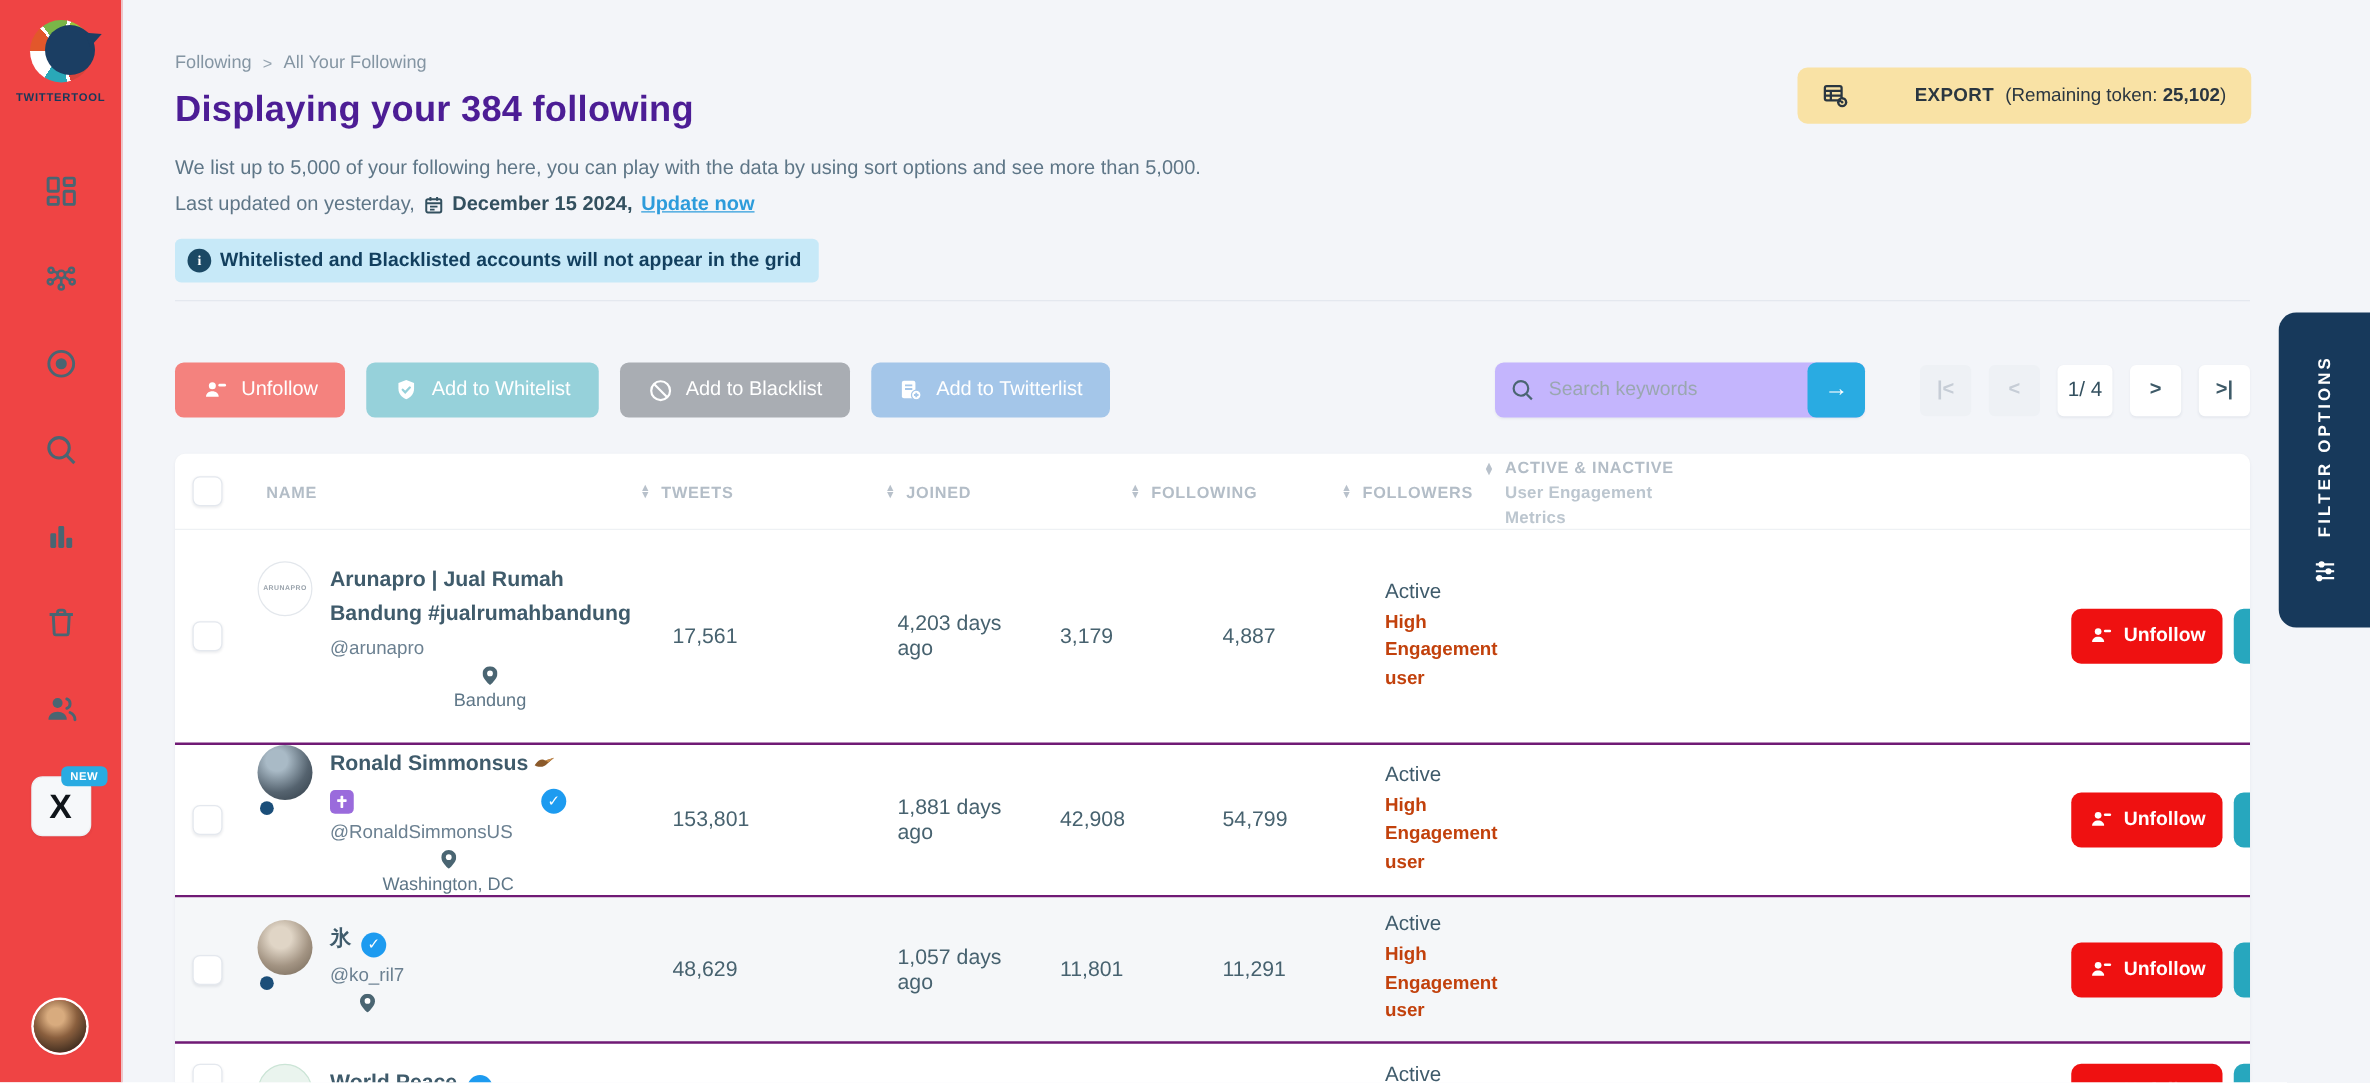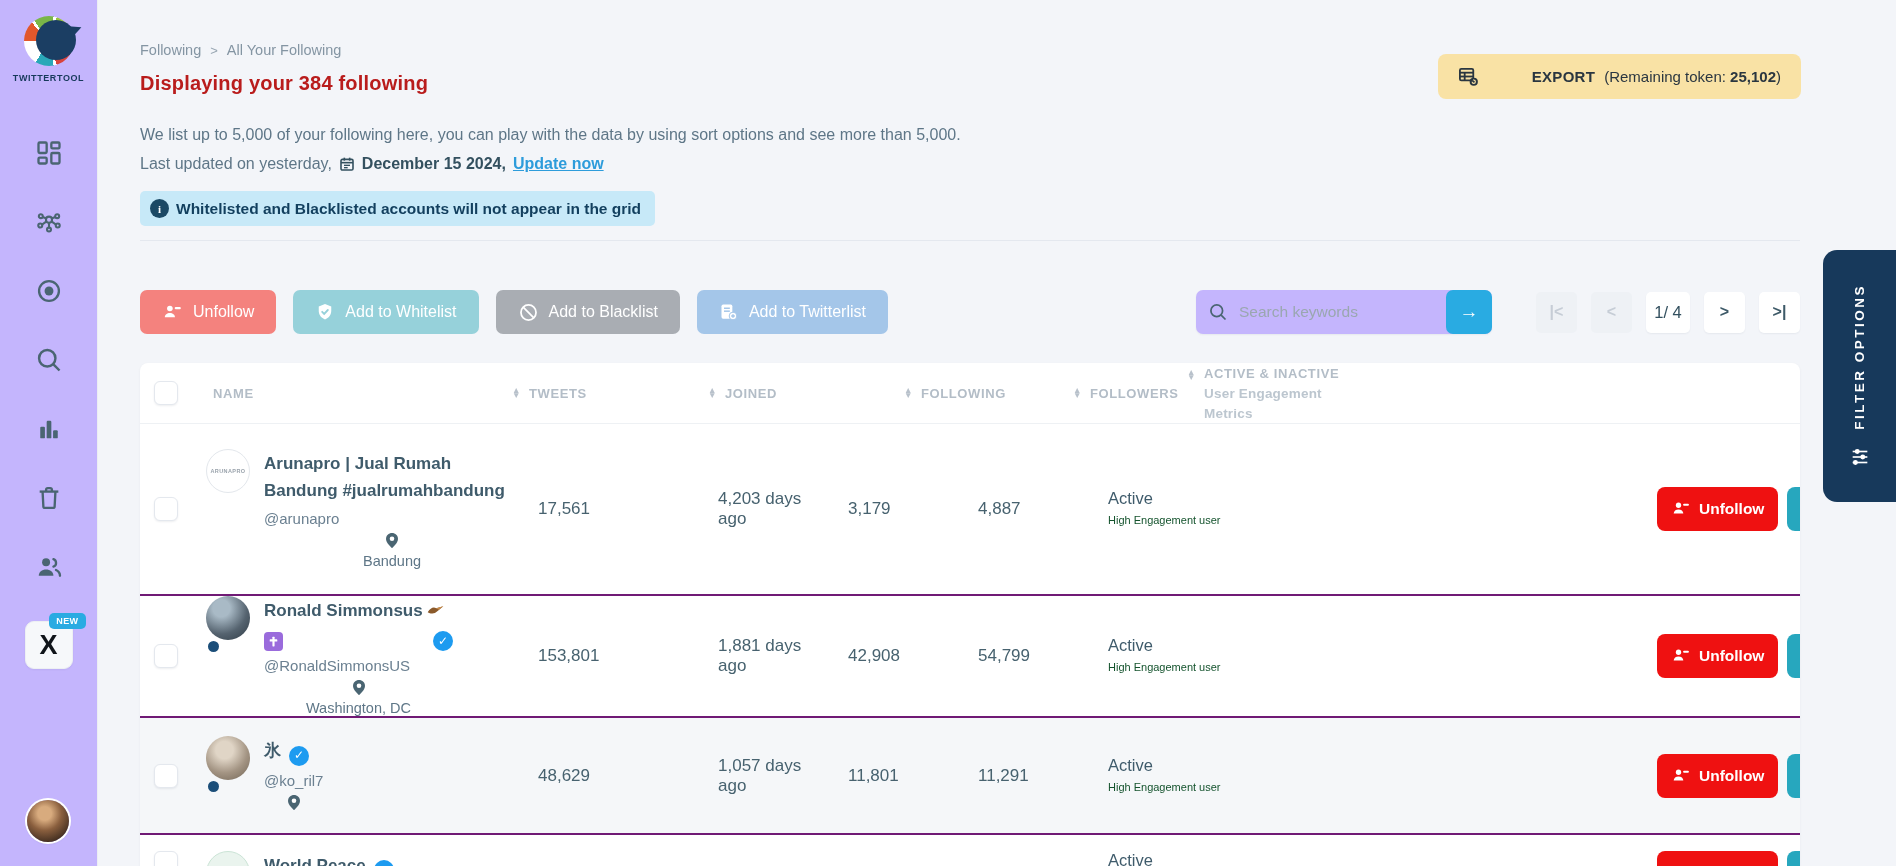--- a/index.html
+++ b/index.html
@@ -1,41 +1,41 @@
 <!DOCTYPE html>
 <html><head>
 <meta charset="utf-8">
 <style>
   html,body{margin:0;padding:0;}
   body{font-family:"Liberation Sans","DejaVu Sans",sans-serif;}
   .page{position:relative;width:1896px;height:866px;overflow:hidden;background:#F3F5F9;color:#46626E;}
 
   
-  .sidebar{position:absolute;left:0;top:0;width:97px;height:866px;background:#c4b5fd;border-right:1px solid #ECEEF3;z-index:5;}
+  .sidebar{position:absolute;left:0;top:0;width:97px;height:866px;background:#ef4444;border-right:1px solid #ECEEF3;z-index:5;}
   .logo-wrap{position:absolute;top:16px;left:0;width:97px;text-align:center;}
   .logo-bird{position:relative;width:50px;height:50px;margin:0 auto;}
   .logo-ring{position:absolute;inset:0;border-radius:50%;
     background:conic-gradient(from -90deg,#E2572B 0 13%,#fff 13% 15%,#7AB648 15% 28%,#fff 28% 30%,#9BC53D 30% 42%,#fff 42% 44%,#F2A33C 44% 56%,#fff 56% 58%,#D8433B 58% 70%,#fff 70% 72%,#2AA8B8 72% 84%,#fff 84% 100%);}
   .logo-head{position:absolute;right:-2px;top:4px;width:40px;height:40px;border-radius:50%;background:#1B3E63;}
   .logo-beak{position:absolute;right:-8px;top:8px;width:0;height:0;border-left:12px solid #1B3E63;border-top:5px solid transparent;border-bottom:7px solid transparent;transform:rotate(-18deg);}
   .logo-text{margin-top:7px;font-size:9px;font-weight:800;letter-spacing:.6px;color:#17395B;}
   .nav{position:absolute;top:138px;left:0;width:97px;display:flex;flex-direction:column;align-items:center;gap:39px;}
   .nav-item{width:36px;height:30px;display:flex;align-items:center;justify-content:center;cursor:pointer;}
   .nav-item svg{display:block;}
   .x-item{position:relative;width:46px;height:46px;background:#F6F8FA;border:1px solid #EDF0F3;border-radius:9px;display:flex;align-items:center;justify-content:center;box-shadow:0 1px 2px rgba(20,40,60,.05);}
   .x-glyph{font-size:27px;font-weight:800;color:#0F1419;line-height:1;}
   .new-badge{position:absolute;top:-9px;right:-14px;background:#29ABE2;color:#fff;font-size:9px;font-weight:800;letter-spacing:.4px;padding:3px 7px;border-radius:5px;}
   .profile-avatar{position:absolute;left:27px;bottom:24px;width:42px;height:42px;border-radius:50%;
     background:radial-gradient(circle at 42% 32%,#d8ab7e 0 18%,#8a5f3e 45%,#33241a 85%);box-shadow:0 0 0 2px #fff,0 1px 3px rgba(0,0,0,.2);cursor:pointer;}
 
   
   .breadcrumb{position:absolute;left:140px;top:42px;font-size:14.5px;color:#8495A3;display:flex;align-items:center;gap:9px;}
   .crumb{cursor:pointer;}
   .crumb-sep{font-size:13px;color:#98A6B2;}
-  .page-title{position:absolute;left:140px;top:72px;font-size:20px;font-weight:800;color:#b91c1c;letter-spacing:.2px;}
+  .page-title{position:absolute;left:140px;top:72px;font-size:29px;font-weight:800;color:#4c1d95;letter-spacing:.2px;}
   .subtitle{position:absolute;left:140px;top:126px;font-size:16px;color:#5E7687;}
   .updated-line{position:absolute;left:140px;top:155px;font-size:16px;color:#5E7687;display:flex;align-items:center;gap:7px;}
   .updated-date{font-weight:800;color:#33505F;}
   .update-link{font-weight:800;color:#2D9CDB;text-decoration:underline;cursor:pointer;}
   .notice{position:absolute;left:140px;top:191px;background:#C7E9F8;border-radius:5px;padding:8px 14px 8px 10px;display:inline-flex;align-items:center;gap:7px;font-size:15.5px;font-weight:700;color:#123F5E;}
   .info-icon{width:19px;height:19px;border-radius:50%;background:#1B4965;color:#fff;font-size:11px;font-weight:800;display:flex;align-items:center;justify-content:center;font-family:"Liberation Serif",serif;}
   .export-btn{position:absolute;right:95px;top:54px;height:45px;background:#F9E2A5;border-radius:8px;display:flex;align-items:center;gap:9px;padding:0 20px;cursor:pointer;color:#2A3640;font-size:15px;}
   .export-label{font-weight:800;letter-spacing:.3px;padding-left:44px;}
   .export-token{color:#2A3640;}
   .export-token b{font-weight:800;}
@@ -94,21 +94,21 @@
   .vcheck-inline{display:inline-flex;vertical-align:-3px;margin-left:8px;}
   .badge-line{display:flex;align-items:center;margin-top:5px;}
   .cross-badge{width:19px;height:19px;border-radius:4px;background:#9A6BDC;display:flex;align-items:center;justify-content:center;}
   .badge-line .vcheck{margin-left:150px;}
   .handle{font-size:15px;color:#6B8091;margin-top:6px;}
   .loc-line{display:flex;align-items:center;gap:5px;margin-top:6px;font-size:14.5px;color:#5E7687;flex-direction:column;}
   .num-cell{font-size:17px;color:#47626F;padding-left:18px;}
   .c-metrics{padding-left:18px;align-items:flex-start;flex-direction:column;justify-content:center;}
   .trow:nth-child(4) .c-metrics{justify-content:flex-start;}
   .status-active{font-size:16.5px;color:#3F5B6B;}
-  .status-engagement{font-size:11px;color:#14532d;width:120px;line-height:1.5;margin-top:4px;}
+  .status-engagement{font-size:15px;color:#c2410c;width:120px;line-height:1.5;margin-top:4px;font-weight:bold;}
   .c-actions{padding-left:140px;gap:9px;}
   .row-unfollow{height:44px;background:#EF1111;border:none;border-radius:8px;color:#fff;font-size:15.5px;font-weight:700;font-family:inherit;display:flex;align-items:center;gap:8px;padding:0 14px;cursor:pointer;flex-shrink:0;}
   .sq-btn{width:44px;height:44px;border:none;border-radius:8px;display:flex;align-items:center;justify-content:center;cursor:pointer;flex-shrink:0;}
   .sq-teal{background:#27A7BE;}
 
   
   .filter-tab{position:absolute;right:0;top:250px;width:73px;height:252px;background:#17395B;border-radius:14px 0 0 14px;display:flex;flex-direction:column;align-items:center;justify-content:center;gap:16px;cursor:pointer;z-index:6;}
   .filter-tab-label{writing-mode:vertical-rl;transform:rotate(180deg);color:#fff;font-size:13.5px;font-weight:700;letter-spacing:2.5px;}
 </style>
 </head>

